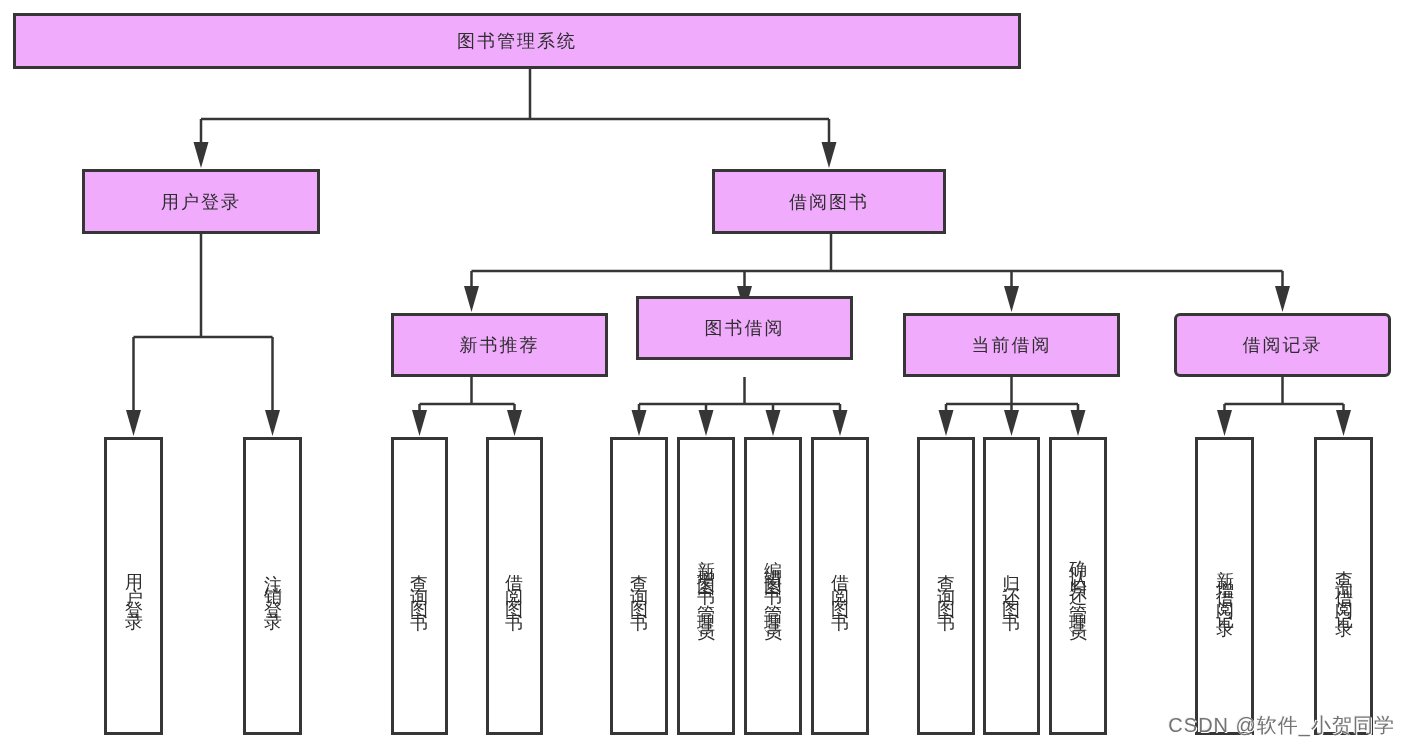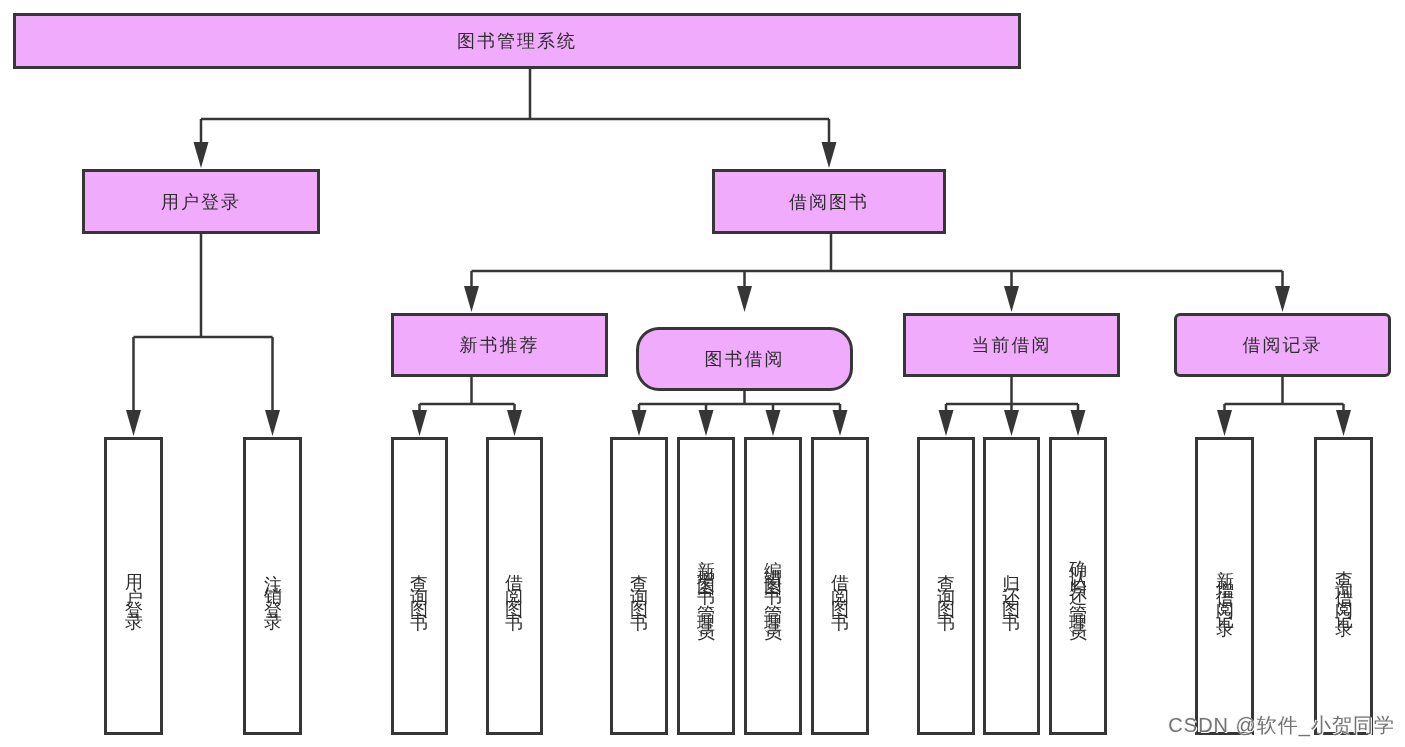--- a/index.html
+++ b/index.html
@@ -95,21 +95,21 @@
       <polygon points="1336,410 1351,410 1343.5,436"></polygon>
     </g>
   </svg>
 
   <div class="box" style="left:13px; top:13px; width:1008px; height:56px;">图书管理系统</div>
 
   <div class="box" style="left:82px; top:169px; width:238px; height:65px;">用户登录</div>
   <div class="box" style="left:712px; top:169px; width:234px; height:65px;">借阅图书</div>
 
   <div class="box" style="left:363px; top:313px; width:217px; height:64px;margin-left:28px;">新书推荐</div>
-  <div class="box" style="left:636px; top:327px; width:217px; height:64px;border-radius:23px;">图书借阅</div>
+  <div class="box" style="left:636px; top:296px; width:217px; height:64px;">图书借阅</div>
   <div class="box" style="left:903px; top:313px; width:217px; height:64px;text-align:center;">当前借阅</div>
   <div class="box" style="left:1174px; top:313px; width:217px; height:64px;border-radius:6px;">借阅记录</div>
 
   <div class="vbox" style="left:104px; width:59px;">用户登录</div>
   <div class="vbox" style="left:243px; width:59px;">注销登录</div>
 
   <div class="vbox" style="left:391px; width:57px;">查询图书</div>
   <div class="vbox" style="left:486px; width:57px;">借阅图书</div>
 
   <div class="vbox" style="left:610px; width:58px;">查询图书</div>

